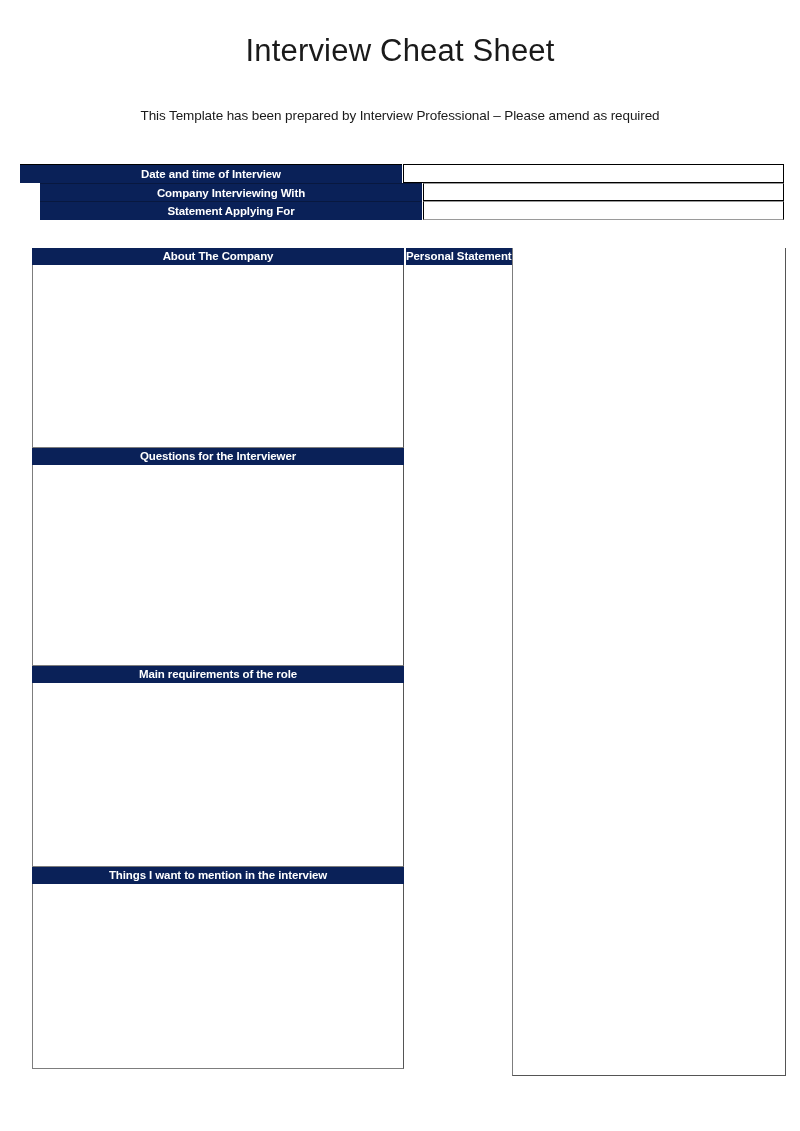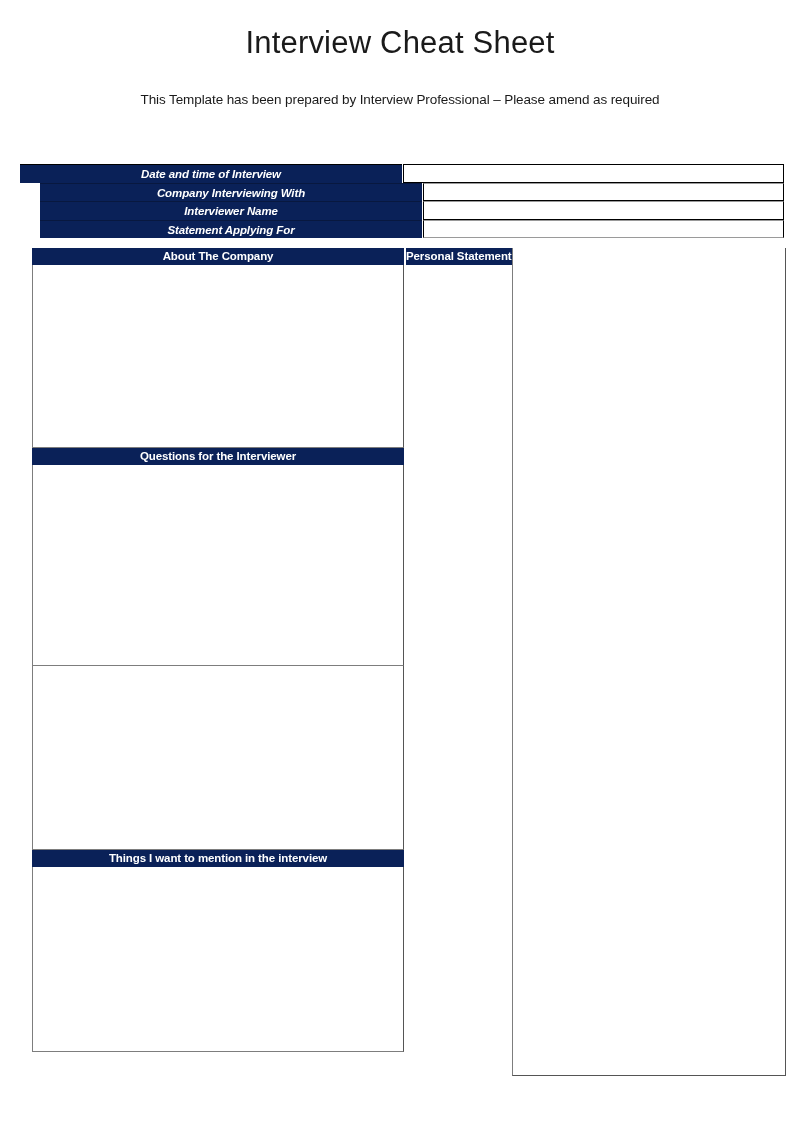--- a/index.html
+++ b/index.html
@@ -17,21 +17,21 @@
   }
 
   
   .page-title {
     text-align: center;
     font-family: "Liberation Sans", sans-serif;
     font-size: 31px;
     font-weight: 400;
     color: #1a1a1a;
     letter-spacing: 0.2px;
-    margin: 4px;
+    margin: 12px;
     padding-top: 22px;
     line-height: 1.1;
   }
   .page-subtitle {
     text-align: center;
     font-family: "Liberation Sans", sans-serif;
     font-size: 13.5px;
     font-weight: 400;
     color: #1a1a1a;
     margin: 0;
@@ -68,21 +68,20 @@
     background: #0a2158;
     color: #ffffff;
     font-size: 11.5px;
     font-weight: bold;
     text-align: center;
     line-height: 18.5px;
     border-top: 1px solid #08183f;
     letter-spacing: -0.1px;
     white-space: nowrap;
     overflow: hidden;
-    font-style: italic;
   }
   .form-row:first-child .form-label { border-top: 1px solid #000; }
 
   .form-input {
     flex: 1;
     box-sizing: border-box;
     background: #ffffff;
     border: 1px solid #000000;
     border-left: 1px solid #000000;
     margin-left: 1px;
@@ -182,42 +181,39 @@
   <div class="form-row">
     <div class="form-label navy">Date and time of Interview</div>
     <div class="form-input"></div>
   </div>
 
   <div class="form-row">
     <div class="form-label navy">Company Interviewing With</div>
     <div class="form-input"></div>
   </div>
 
-  <div class="form-row">
-    <div class="form-label navy">Interviewer Name</div>
-    <div class="form-input"></div>
-  </div>
 
   <div class="form-row">
     <div class="form-label navy">Statement Applying For</div>
     <div class="form-input"></div>
   </div>
 
 </div>
 
 <div class="main-table">
 
   <div class="col-left">
 
     <div class="sect-head">About The Company</div>
     <div class="sect-body h-about"></div>
 
     <div class="sect-head gap-top">Questions for the Interviewer</div>
     <div class="sect-body h-quest"></div>
 
+    <div class="sect-head gap-top">Main requirements of the role</div>
     <div class="sect-body h-req"></div>
 
     <div class="sect-head gap-top">Things I want to mention in the interview</div>
     <div class="sect-body h-things"></div>
 
   </div>
 
   <div class="col-gap"></div>
 
   <div class="col-right">

